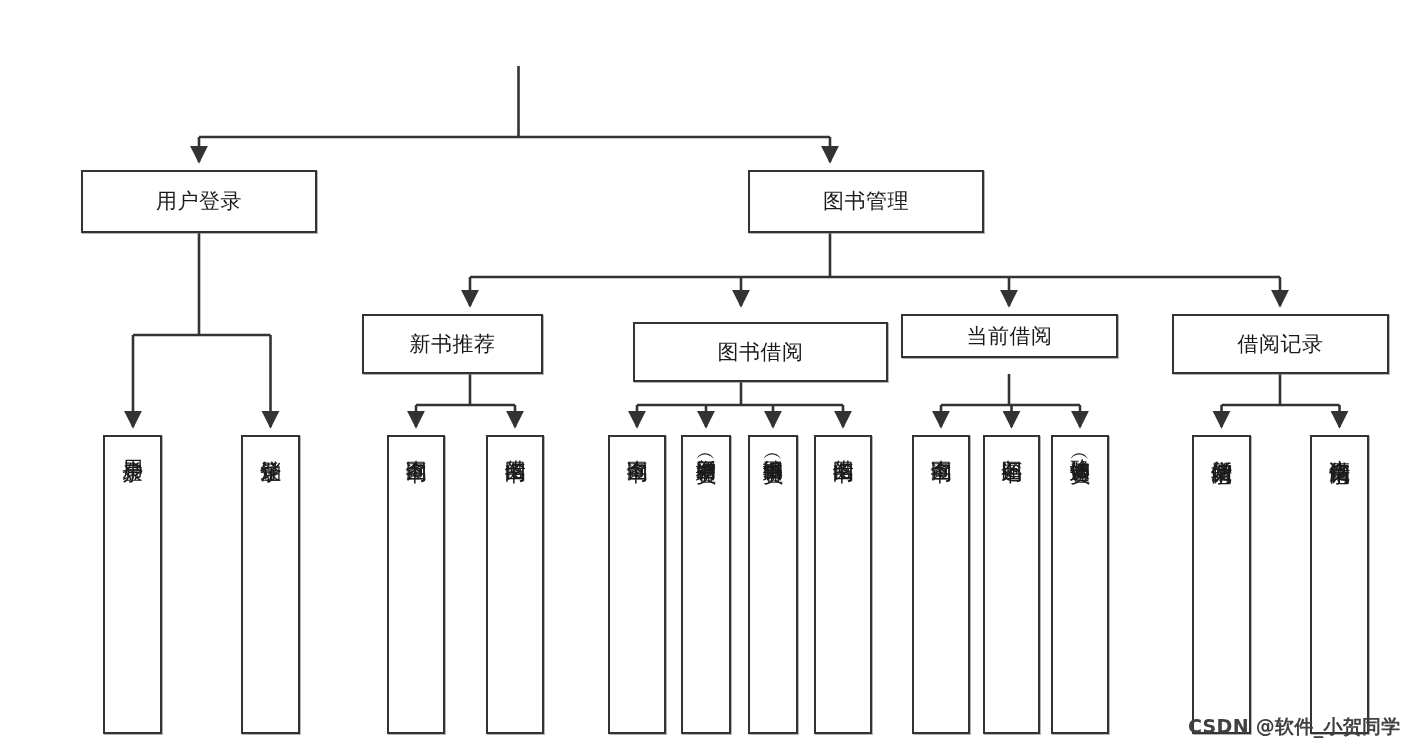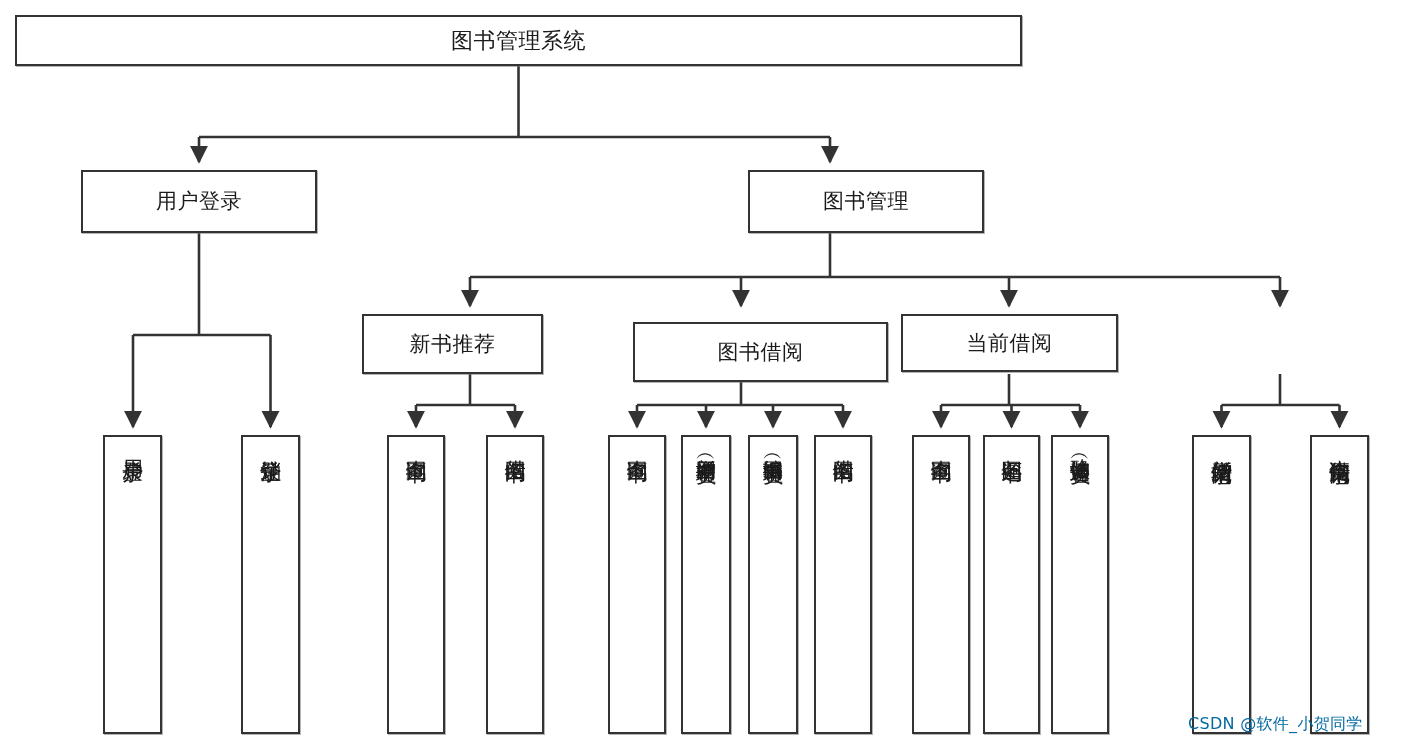--- a/index.html
+++ b/index.html
@@ -56,25 +56,26 @@
     font-size:21px;
     line-height:1.06;
     letter-spacing:1px;
     white-space:nowrap;
   }
   .v-node.tall .lbl{ font-size:20px; }
   .watermark{
     position:absolute;
     left:1188px;
     top:714px;
-    font-size:16px;
-    color:#0369a1;
+    font-size:19px;
+    color:#404040;
     white-space:nowrap;
     z-index:3;
     letter-spacing:.3px;
+    font-weight:bold;
   }
 </style>
 </head>
 <body>
 
 <div id="canvas">
 
   <svg id="edges" viewBox="0 0 1405 747">
     <defs>
       <marker id="arrow" viewBox="0 0 10 10" refX="9" refY="5" markerWidth="7" markerHeight="7" orient="auto-start-reverse">
@@ -118,39 +119,39 @@
       <path d="M 1011.5 405 L 1011.5 427" marker-end="url(#arrow)"></path>
       <path d="M 1080 405 L 1080 427" marker-end="url(#arrow)"></path>
 
       <path d="M 1280 374 L 1280 405"></path>
       <path d="M 1221.5 405 L 1339.5 405"></path>
       <path d="M 1221.5 405 L 1221.5 427" marker-end="url(#arrow)"></path>
       <path d="M 1339.5 405 L 1339.5 427" marker-end="url(#arrow)"></path>
     </g>
   </svg>
 
-  <div class="node h-node root" style="left:15px;top:15px;width:1007px;height:51px;">
-    <span class="lbl">图书管理系统</span>
-  </div>
 
   <div class="node h-node" style="left:81px;top:170px;width:236px;height:63px;">
     <span class="lbl">用户登录</span>
   </div>
   <div class="node h-node" style="left:712px;top:170px;width:236px;height:63px;margin-left:36px;">
     <span class="lbl">图书管理</span>
   </div>
 
   <div class="node h-node" style="left:362px;top:314px;width:181px;height:60px;">
     <span class="lbl">新书推荐</span>
   </div>
   <div class="node h-node" style="left:633px;top:314px;width:255px;height:60px;margin-top:8px;">
     <span class="lbl">图书借阅</span>
   </div>
-  <div class="node h-node" style="left:901px;top:314px;width:217px;height:58px;justify-content:center;">
+  <div class="node h-node" style="left:901px;top:314px;width:217px;height:44px;justify-content:center;">
     <span class="lbl">当前借阅</span>
+  </div>
+  <div class="node h-node" style="left:1172px;top:314px;width:217px;height:60px;">
+    <span class="lbl">借阅记录</span>
   </div>
 
   <div class="node v-node" style="left:103px;top:435px;width:59px;height:299px;">
     <span class="lbl">用户登录</span>
   </div>
   <div class="node v-node" style="left:241px;top:435px;width:59px;height:299px;">
     <span class="lbl">注销登录</span>
   </div>
 
   <div class="node v-node" style="left:387px;top:435px;width:58px;height:299px;">

